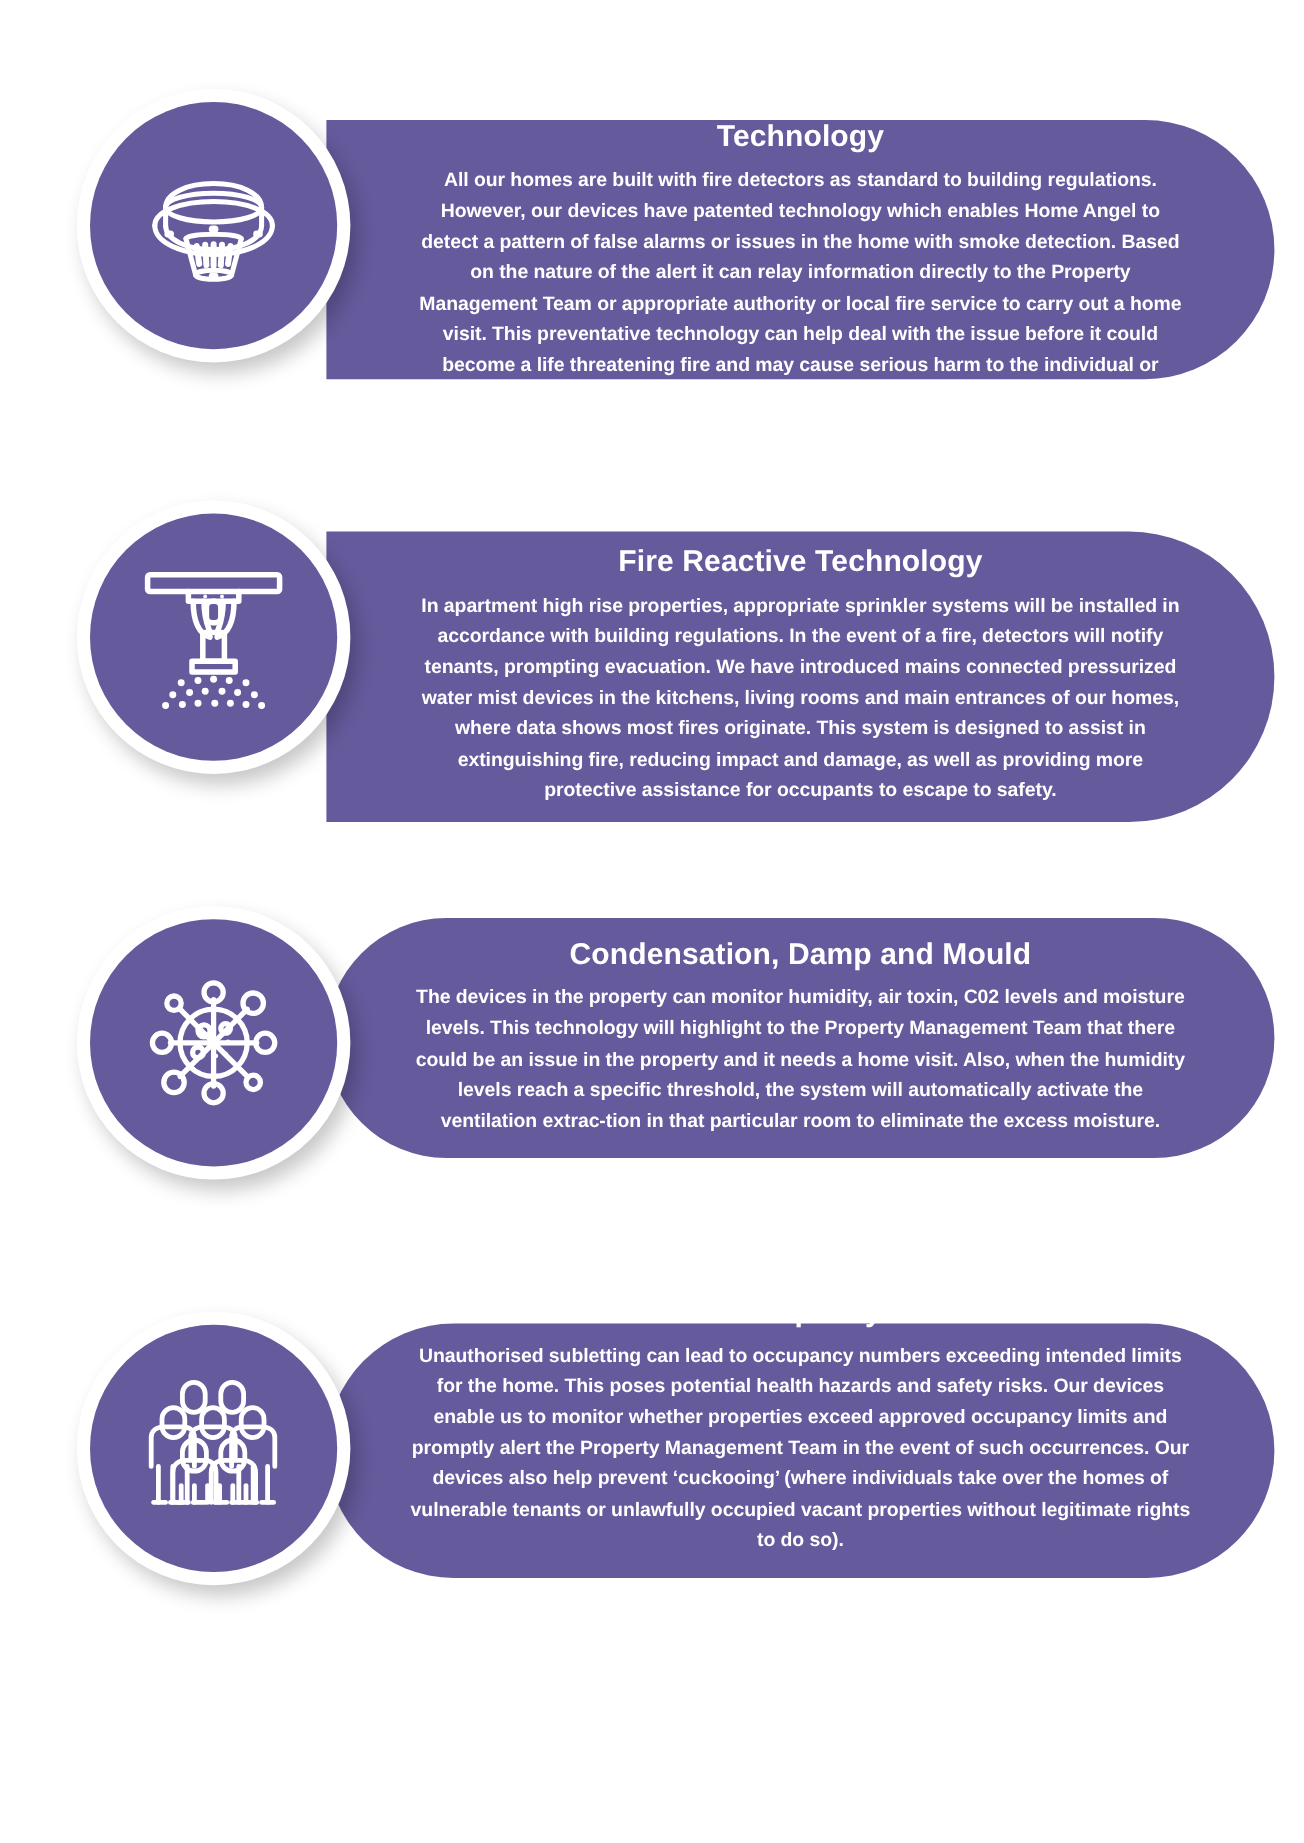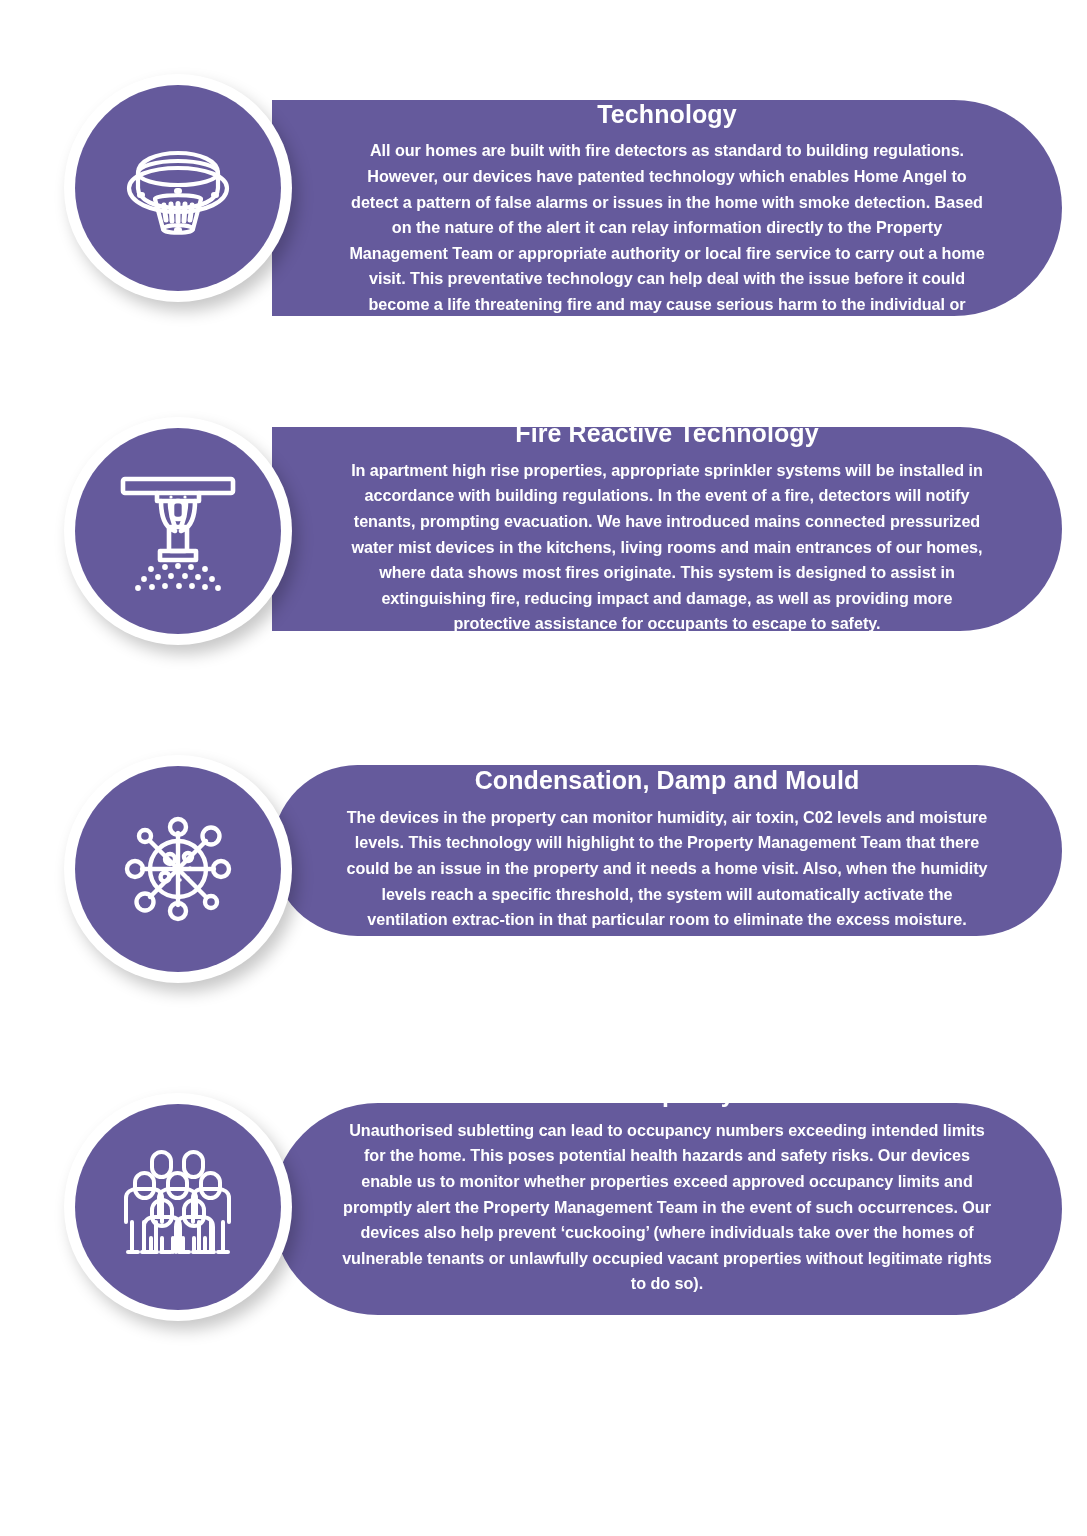--- a/index.html
+++ b/index.html
@@ -101,25 +101,25 @@
   .circle-fill svg {
     display: block;
   }
 
   
   #block-1 { top: 0px; }
   #block-1 .pill { top: 100px; height: 216px; }
   #block-1 .circle-wrap { top: 74px; }
 
   #block-2 { top: 0px; }
-  #block-2 .pill { top: 427px; height: 204px; }
+  #block-2 .pill { top: 443px; height: 242px; }
   #block-2 .circle-wrap { top: 417px; }
 
   #block-3 { top: 0px; }
-  #block-3 .pill { top: 765px; height: 171px; }
+  #block-3 .pill { top: 765px; height: 200px; }
   #block-3 .circle-wrap { top: 755px; }
 
   #block-4 { top: 0px; }
   #block-4 .pill { top: 1103px; height: 212px; justify-content: flex-end; }
   #block-4 .circle-wrap { top: 1093px; }
 </style>
 </head>
 <body>
 
 <div class="page">

